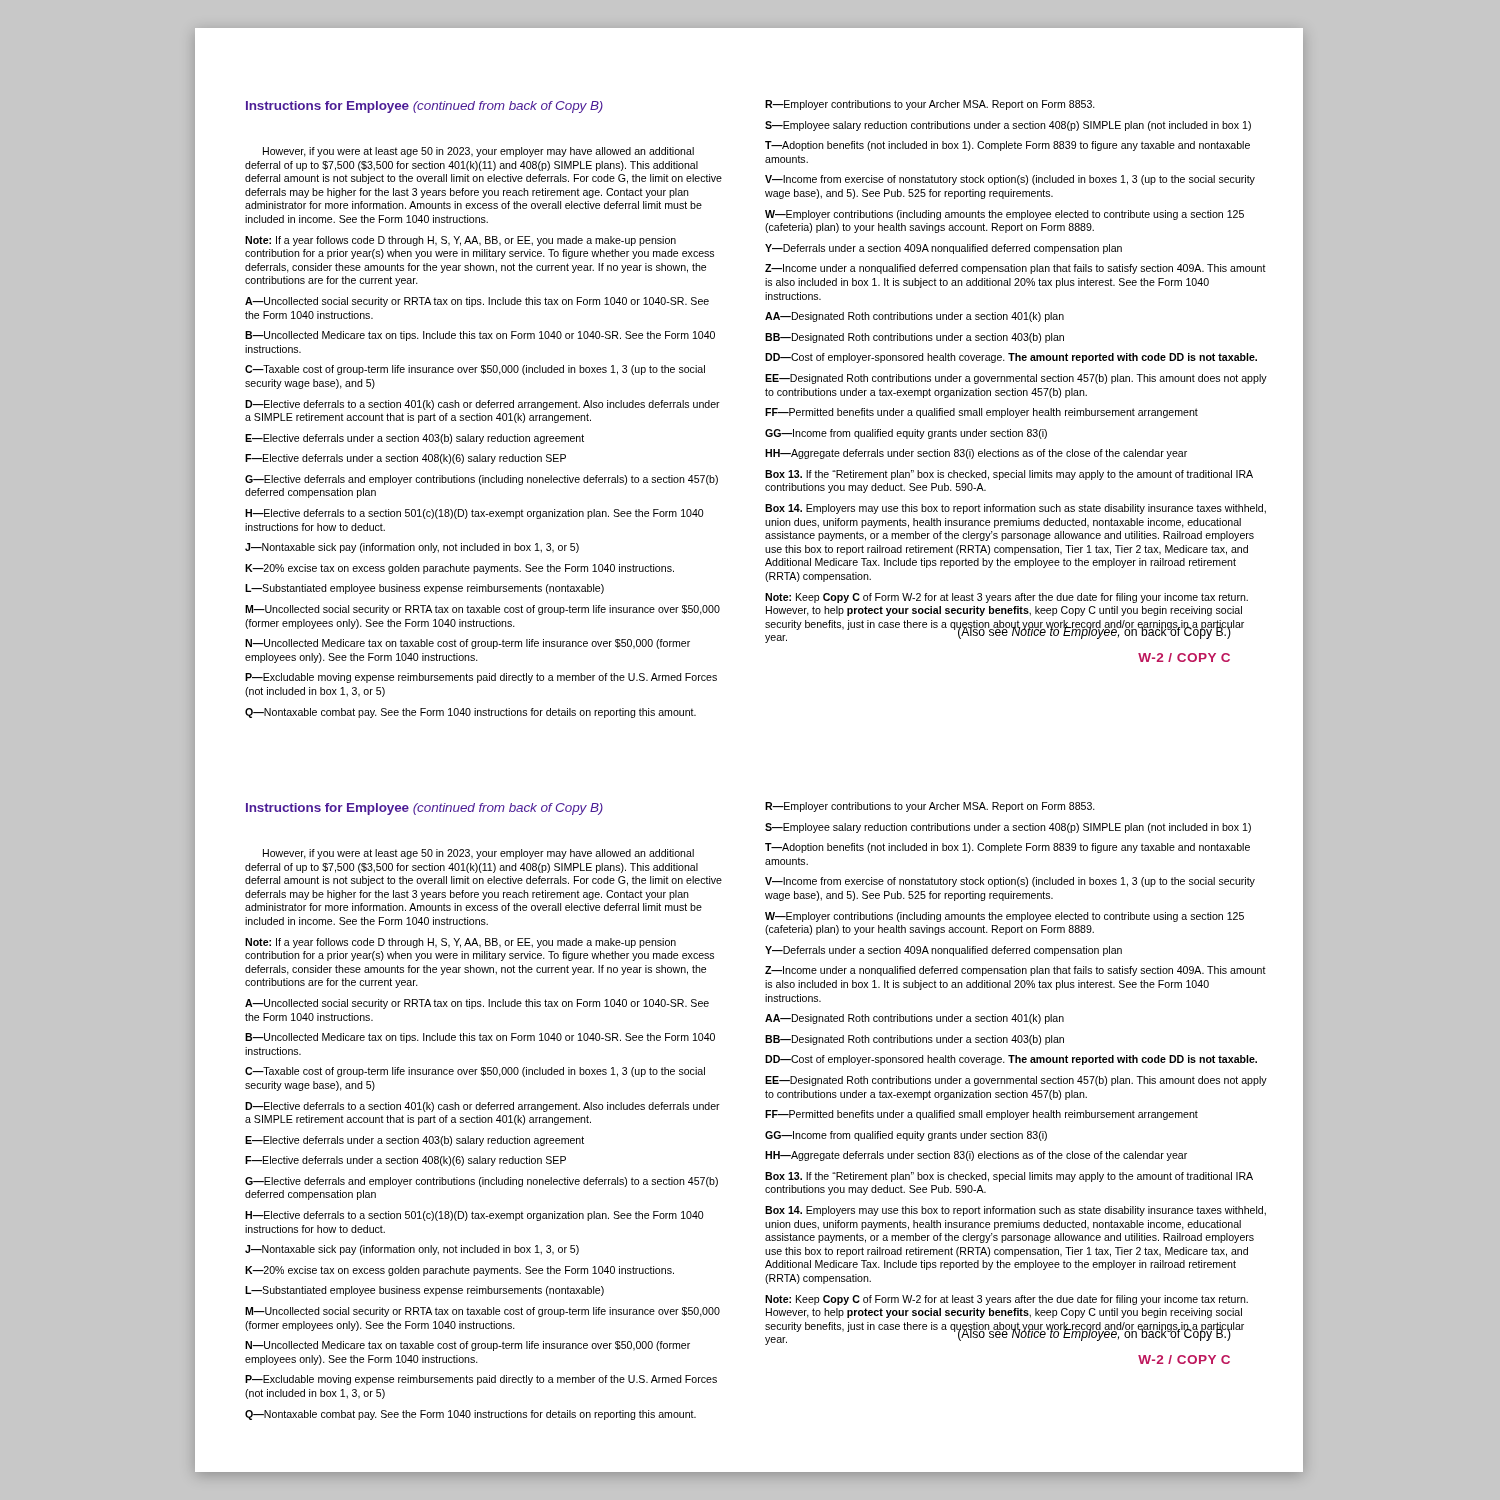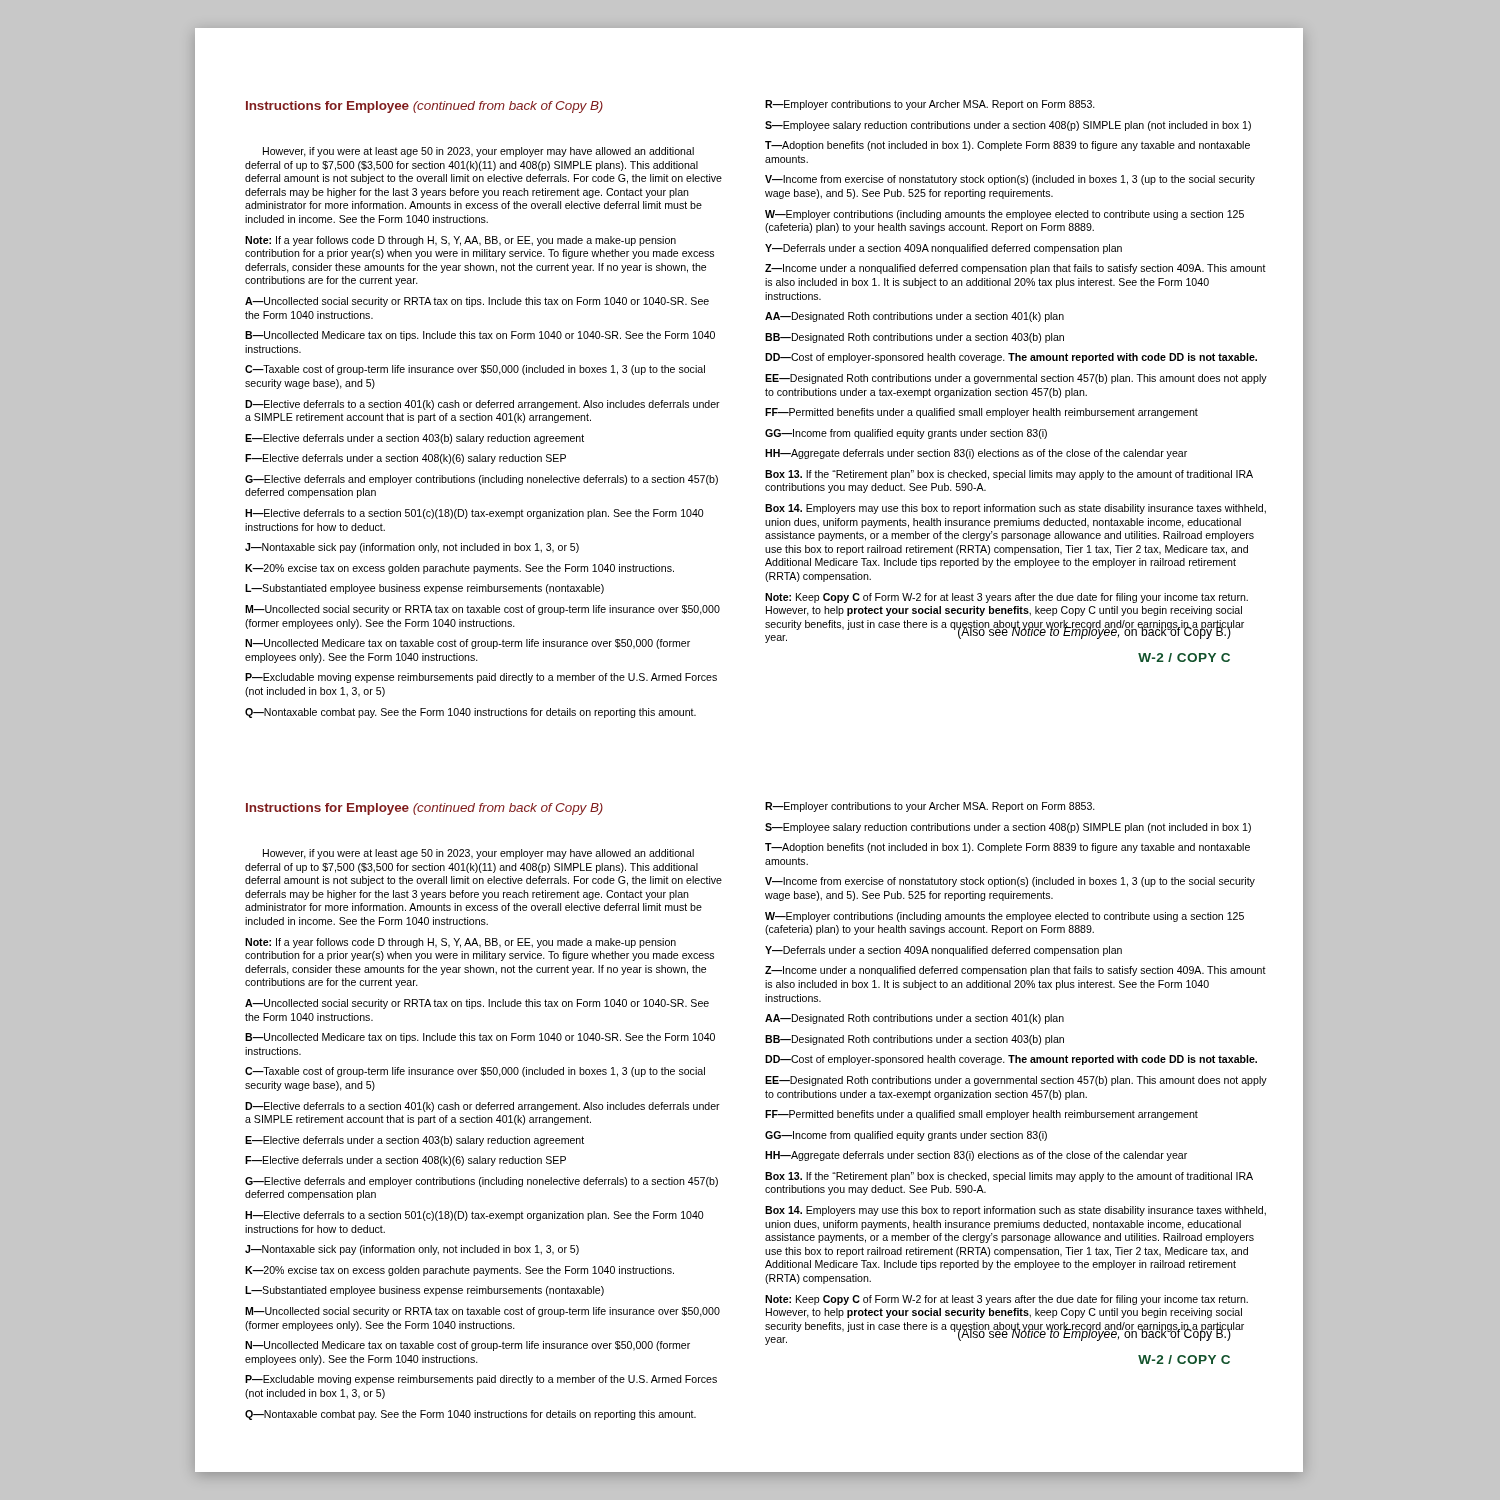--- a/index.html
+++ b/index.html
@@ -44,21 +44,21 @@
   .col-right {
     position: absolute;
     left: 570px;
     top: 0;
     width: 502px;
   }
 
   .head {
     font-size: 13.5px;
     font-weight: bold;
-    color: #7f1d1d;
+    color: #4c1d95;
     margin: 0 0 9px 0;
     letter-spacing: -0.1px;
   }
   .head .it {
     font-style: italic;
     font-weight: normal;
   }
 
   p.para {
     font-size: 10.6px;
@@ -83,21 +83,21 @@
     white-space: nowrap;
   }
   .also-see .i { font-style: italic; }
   .copy-c {
     position: absolute;
     right: 36px;
     top: 552px;
     font-size: 13.6px;
     font-weight: bold;
     letter-spacing: 0.4px;
-    color: #14532d;
+    color: #be185d;
     white-space: nowrap;
   }
 </style>
 </head>
 <body>
 
 <div class="page-shadow">
 <div class="sheet">
 
   <div class="block block-1">

